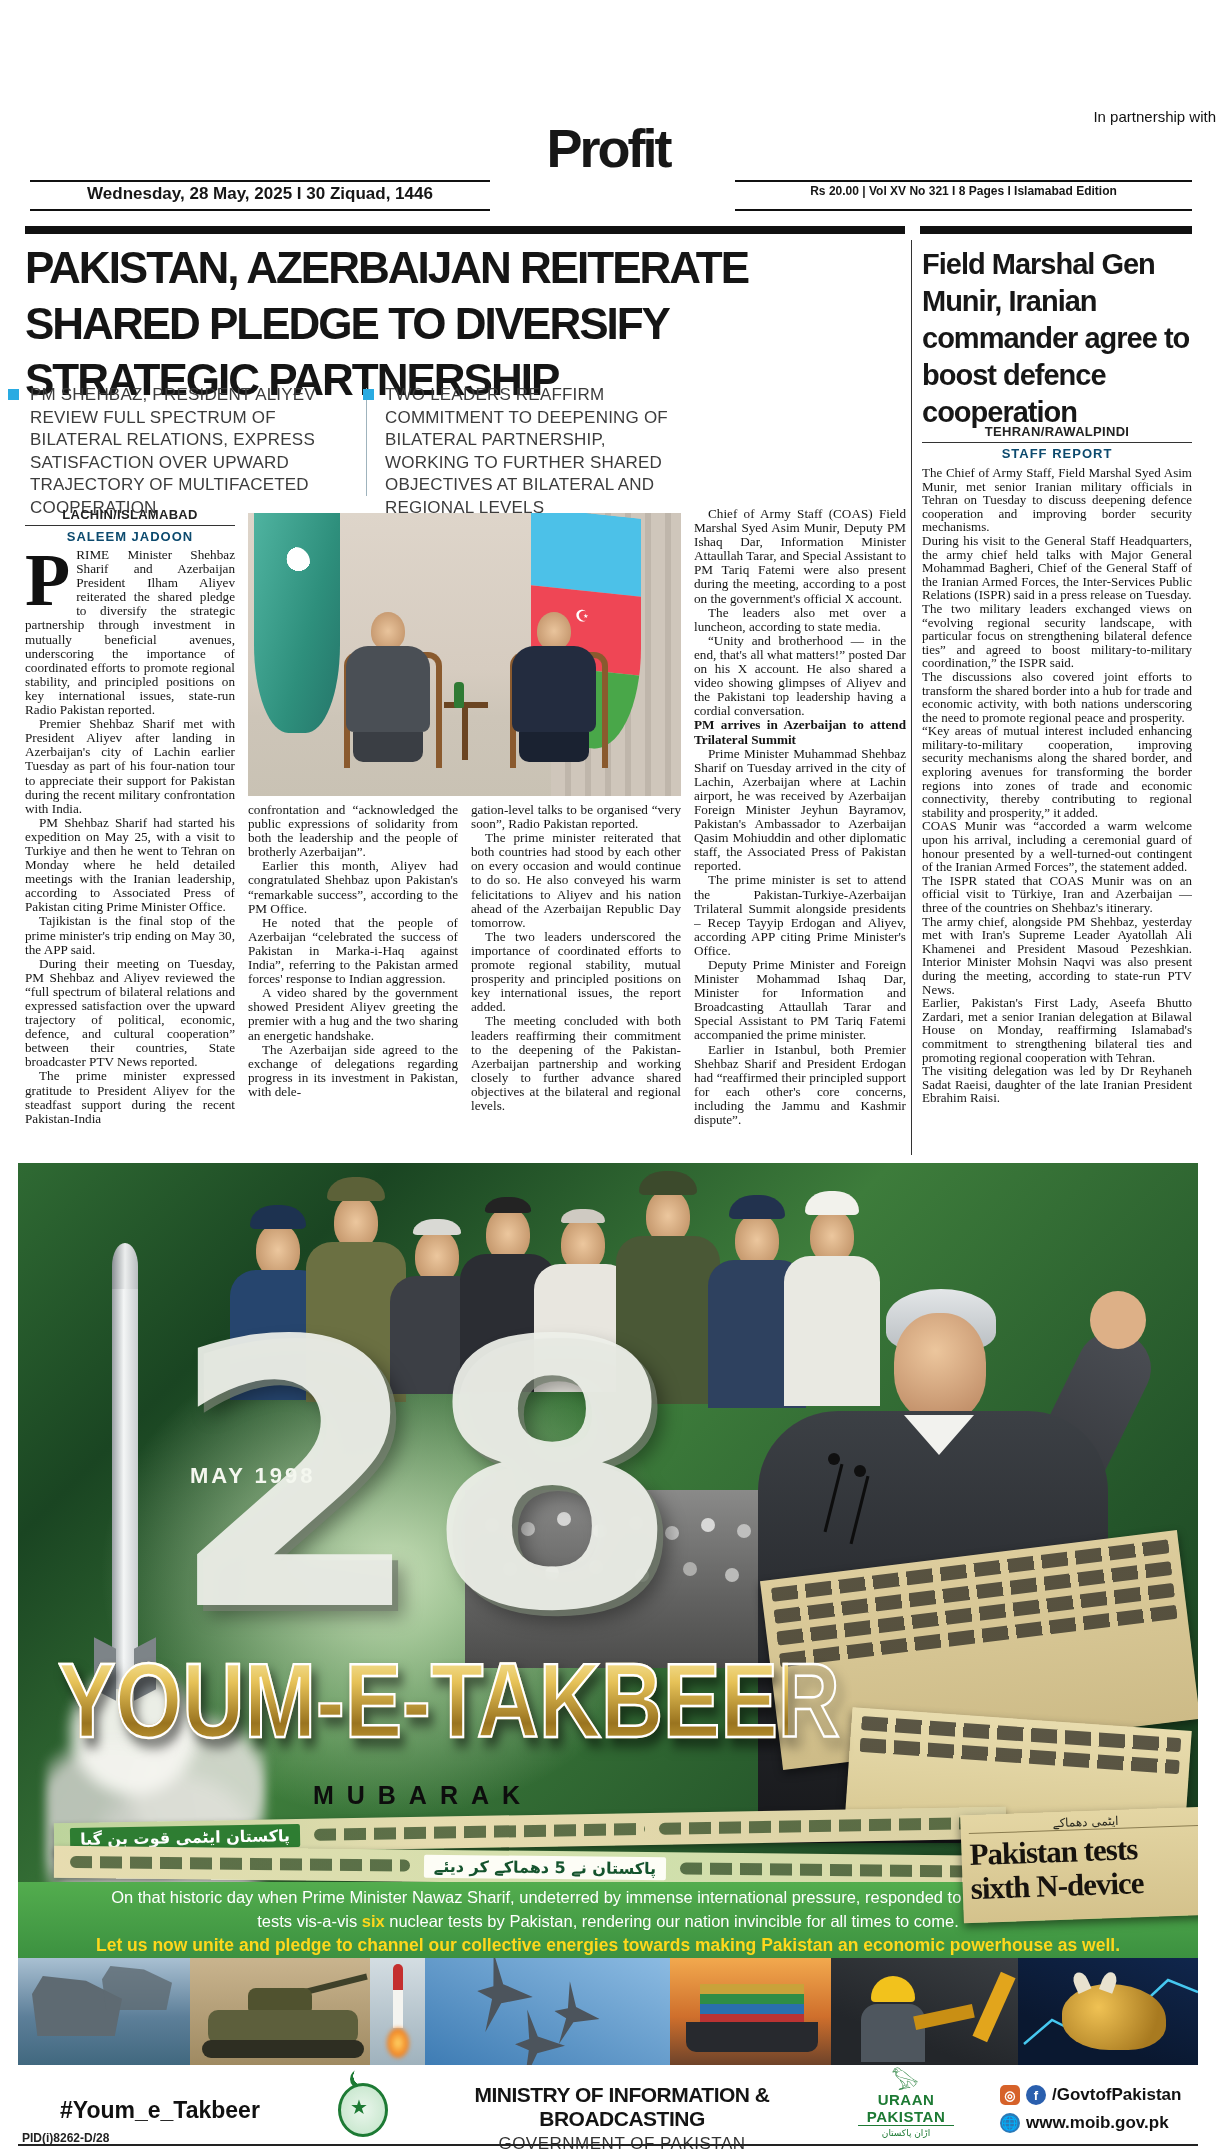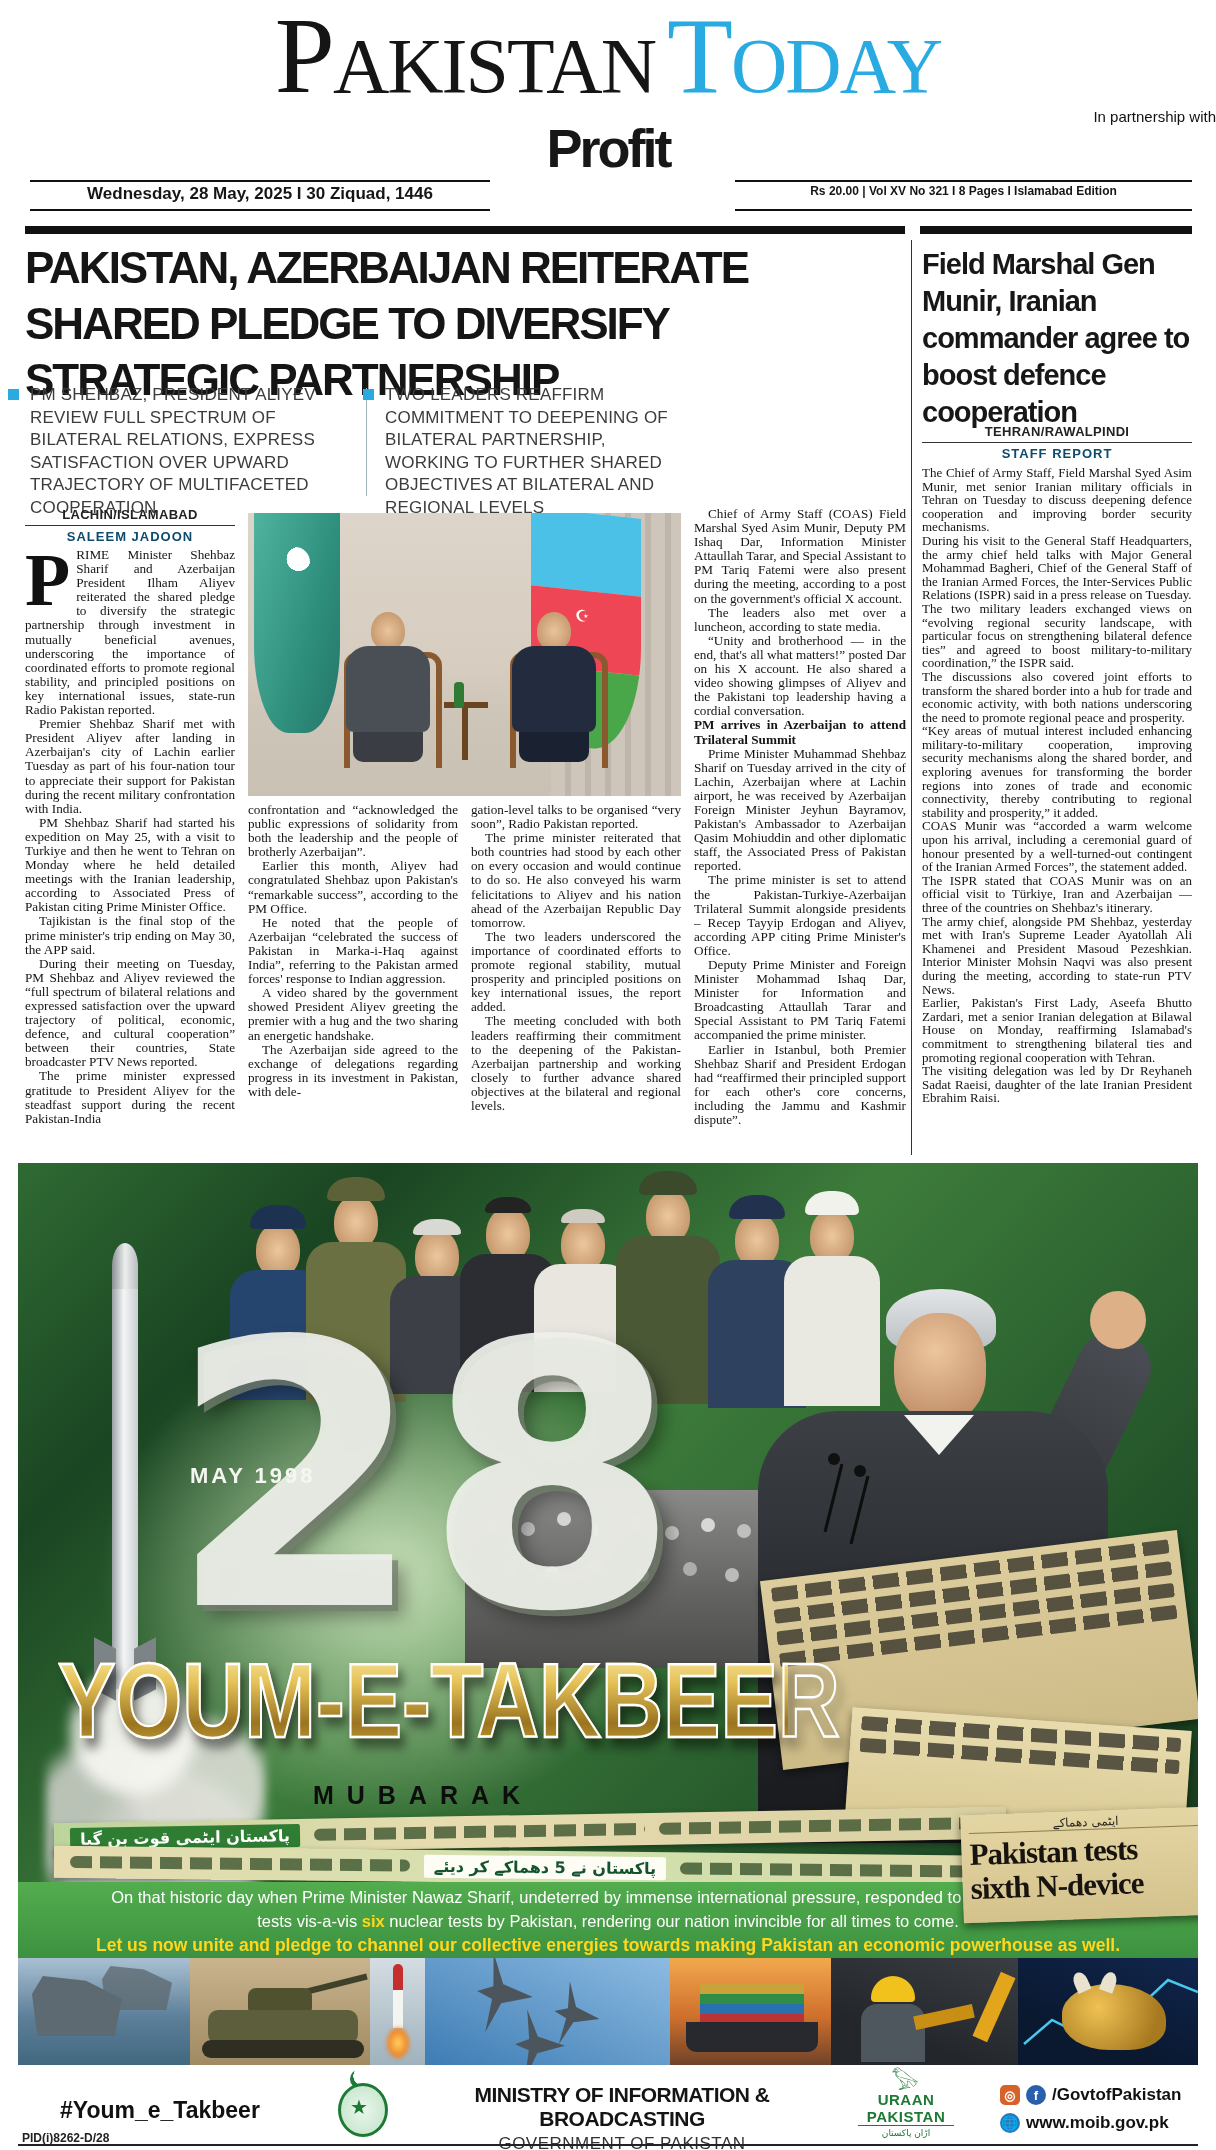--- a/index.html
+++ b/index.html
@@ -238,24 +238,20 @@
   .icn-ig{background:#d6622a;border-radius:5px;}
   .icn-fb{background:#2a5fae;}
   .icn-gl{background:#2a7ab8;font-size:14px;}
   .botline{position:absolute;left:18px;top:2144px;width:1180px;height:2px;background:#222;}
 </style>
 </head>
 <body>
 
 <div class="page">
 
-  <div class="mast">
-    <span class="mast-word mast-black">PAKISTAN</span>
-    <span class="mast-word mast-blue">TODAY</span>
-  </div>
   <div class="partner">In partnership with</div>
   <div class="profit">Profit</div>
 
   <div class="rule r-dl-top"></div>
   <div class="dateline-left">Wednesday, 28 May, 2025 I 30 Ziquad, 1446</div>
   <div class="rule r-dl-bot"></div>
   <div class="rule r-dr-top"></div>
   <div class="dateline-right">Rs 20.00 | Vol XV No 321 I 8 Pages I Islamabad Edition</div>
   <div class="rule r-dr-bot"></div>
 

